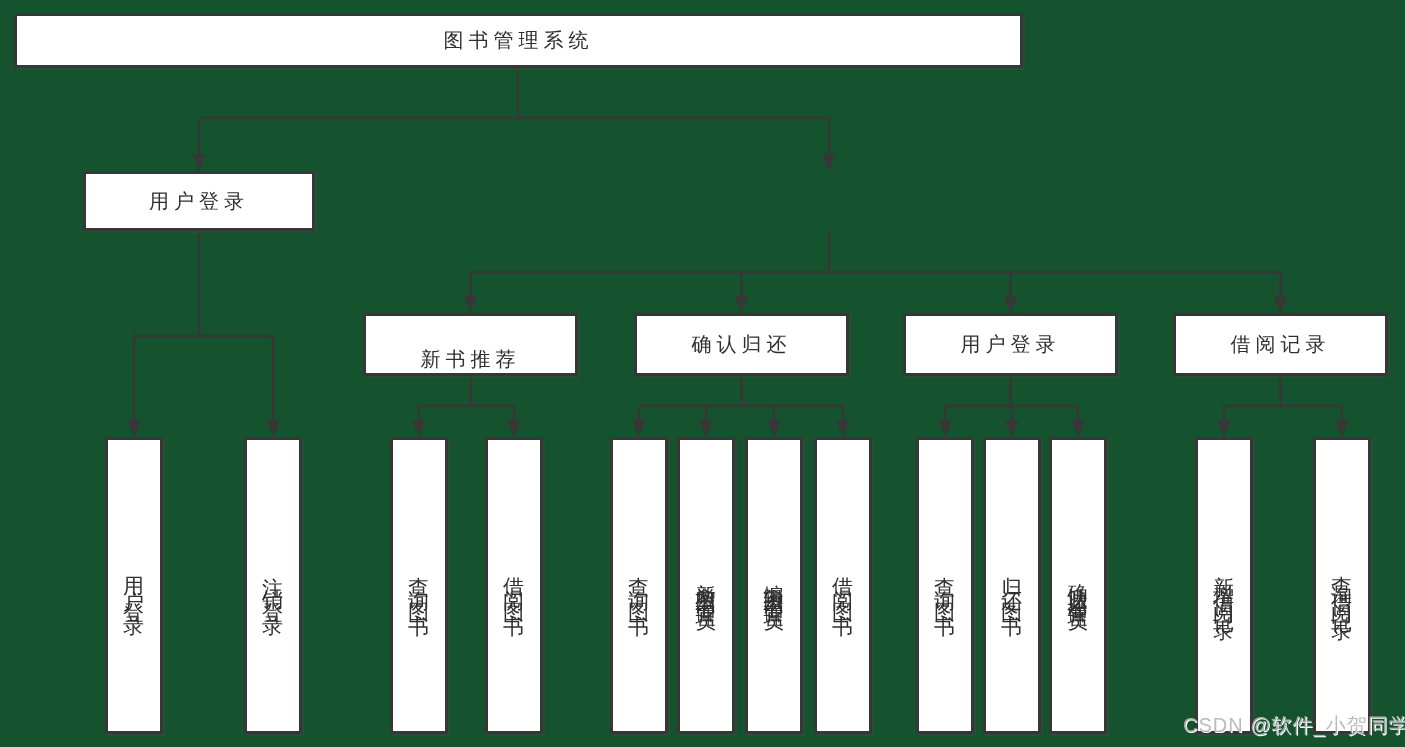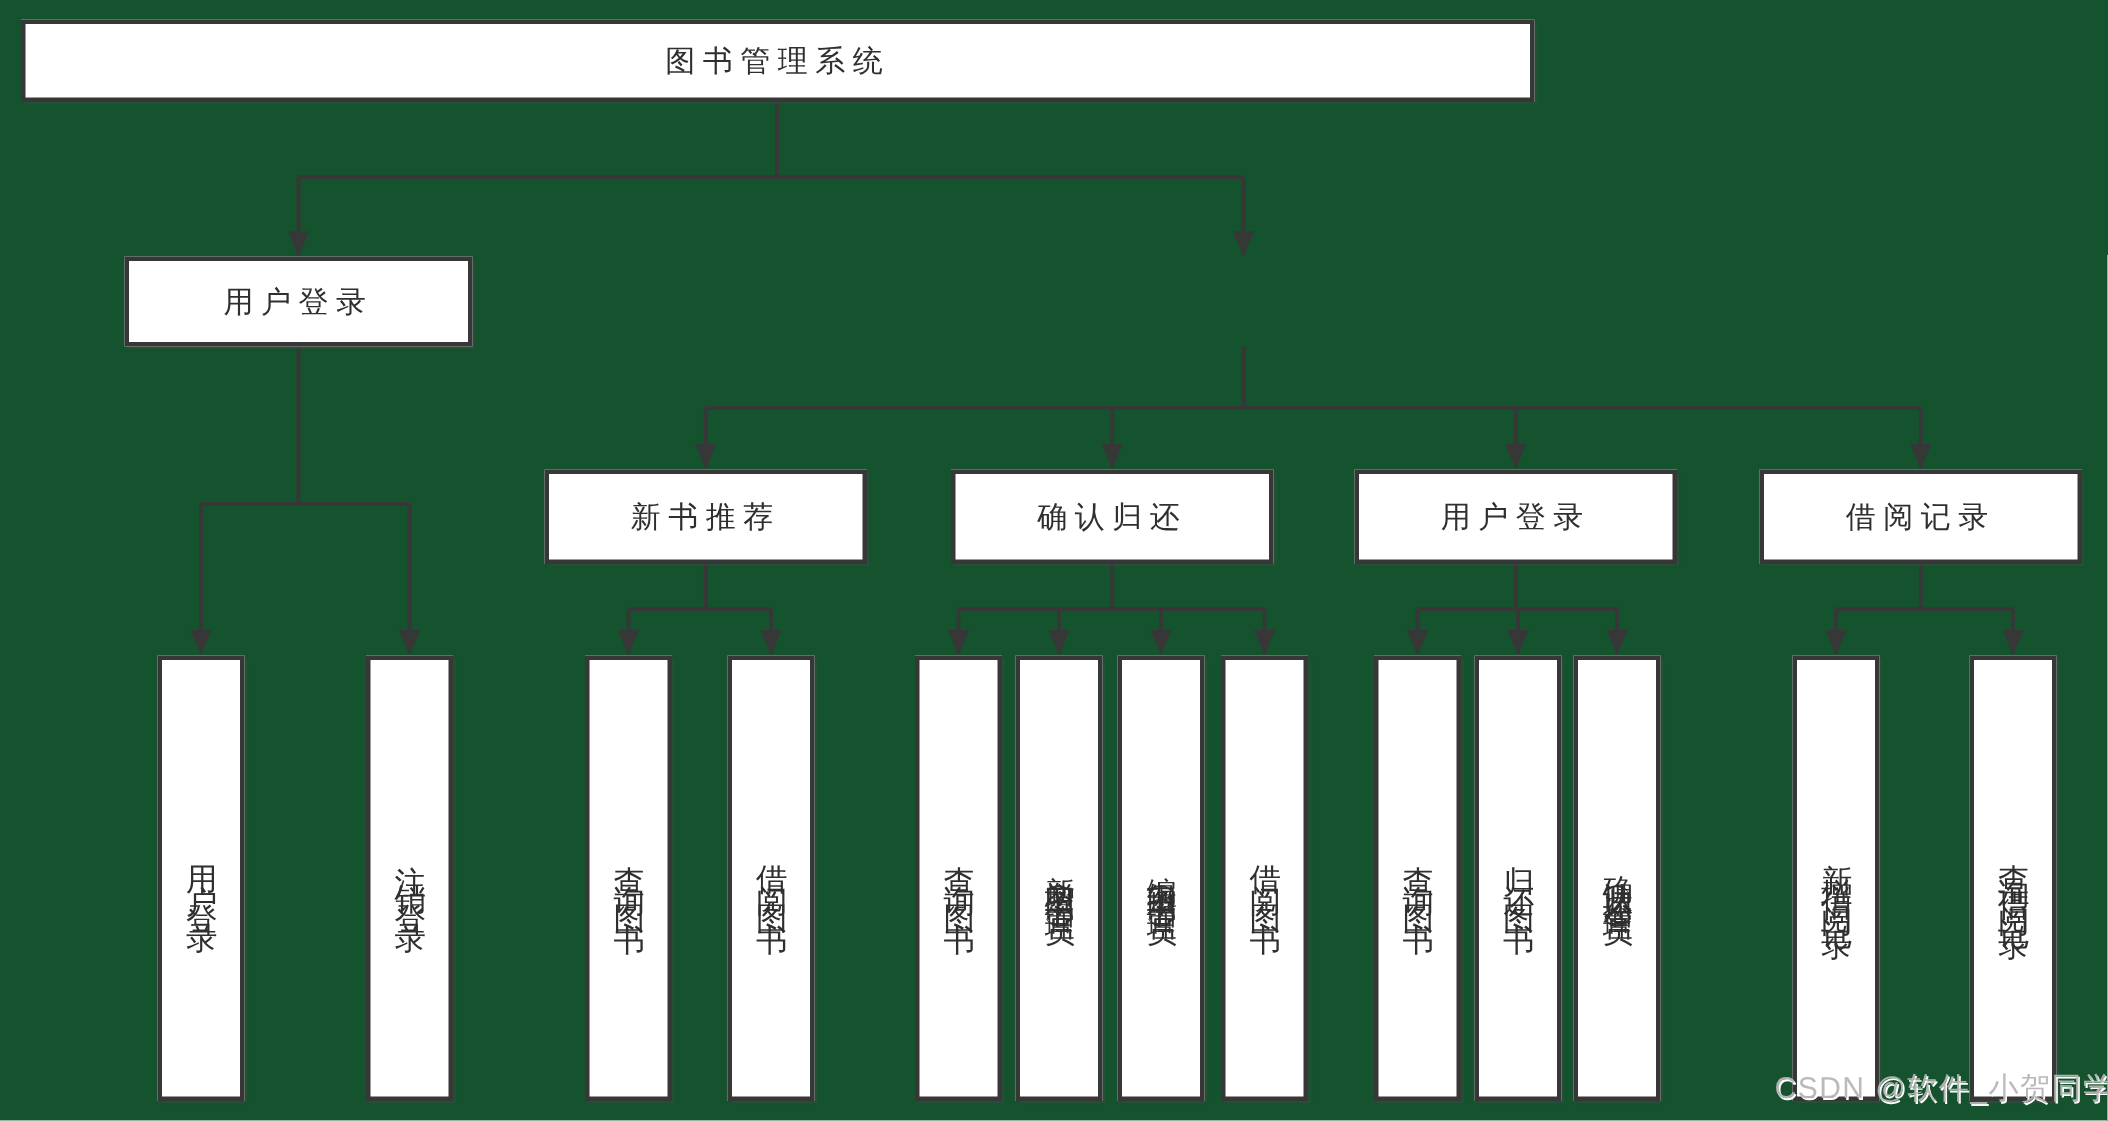--- a/index.html
+++ b/index.html
@@ -11,21 +11,21 @@
   .box{
     position:absolute;box-sizing:border-box;background:#ffffff;
     border:3px solid #373737;box-shadow:2px 2px 1px rgba(80,80,80,0.28);
     display:flex;align-items:center;justify-content:center;
   }
   .hbox span{font-size:20px;letter-spacing:5px;white-space:nowrap;}
   .root{left:14px;top:13px;width:1009px;height:55px;}
   .n-user-login{left:83px;top:171px;width:232px;height:60px;}
   .n-book-mgmt{left:713px;top:171px;width:232px;height:60px;}
   .lvl3{top:313px;width:215px;height:63px;}
-  .n-new-books{left:363px;}
+  .n-new-books{left:363px;align-items:flex-end;}
   .n-book-borrow{left:634px;}
   .n-current-borrow{left:903px;}
   .n-borrow-records{left:1173px;}
   .leaf{top:437px;width:58px;height:297px;}
   .leaf span{
     writing-mode:vertical-rl;text-orientation:mixed;
     font-size:21px;letter-spacing:13px;line-height:1;white-space:nowrap;
   }
   .leaf.sp6 span{letter-spacing:9px;}
   .leaf.sp9 span{letter-spacing:4px;font-size:20px;}

